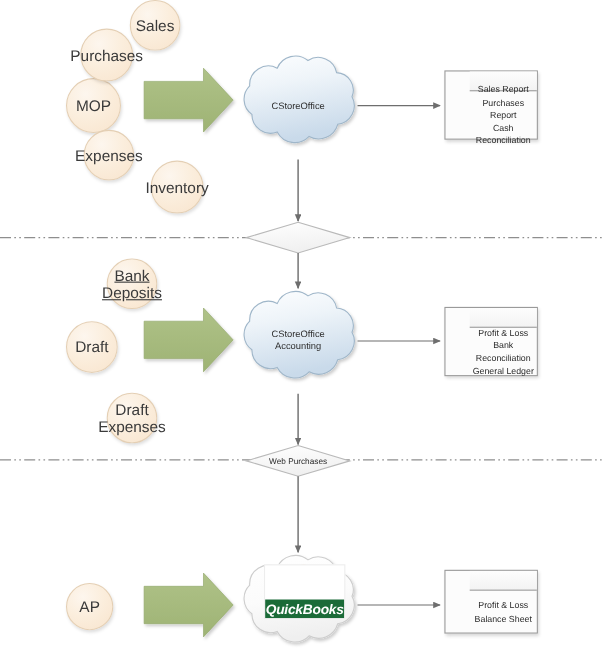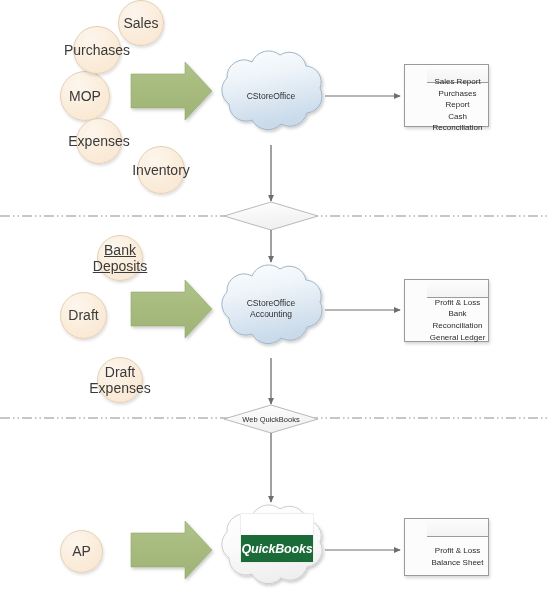--- a/index.html
+++ b/index.html
@@ -55,21 +55,21 @@
   
   .qb-logo {
     position: absolute;
     background: #ffffff;
     border: 1px solid #ededed;
     overflow: hidden;
   }
   .qb-band {
     position: absolute;
     left: 0; right: 0; bottom: 0;
-    height: 27px;
+    height: 17px;
     background: #1b6b38;
     display: flex;
     align-items: center;
     justify-content: center;
   }
   .qb-band-text {
     color: #ffffff;
     font-style: italic;
     font-weight: bold;
     font-size: 12.5px;
@@ -322,21 +322,21 @@
   <div class="report-box" style="left:404px; top:279px; width:85px; height:63px;">
     <div class="report-head"></div>
     <div class="report-body" style="height:44px;">
       <span>Profit &amp; Loss</span>
       <span>Bank Reconciliation</span>
       <span>General Ledger</span>
     </div>
   </div>
 
   <div class="diamond-label" style="left:224px; top:415px; width:94px;">
-    <span>Web QuickBooks</span>
+    <span>Web Purchases</span>
   </div>
 
   <div class="node-circle" style="left:60px; top:530px; width:43px; height:43px;">
     <span>AP</span>
   </div>
 
   <div class="qb-logo" style="left:240px; top:513px; width:72px; height:48px;">
     <div class="qb-band">
       <span class="qb-band-text">QuickBooks</span>
     </div>

